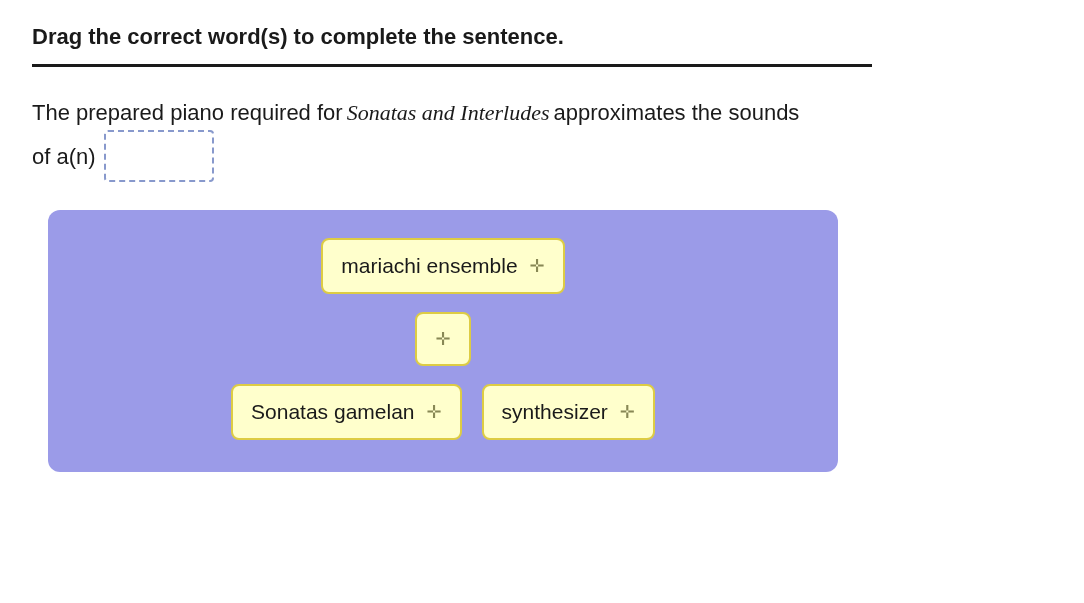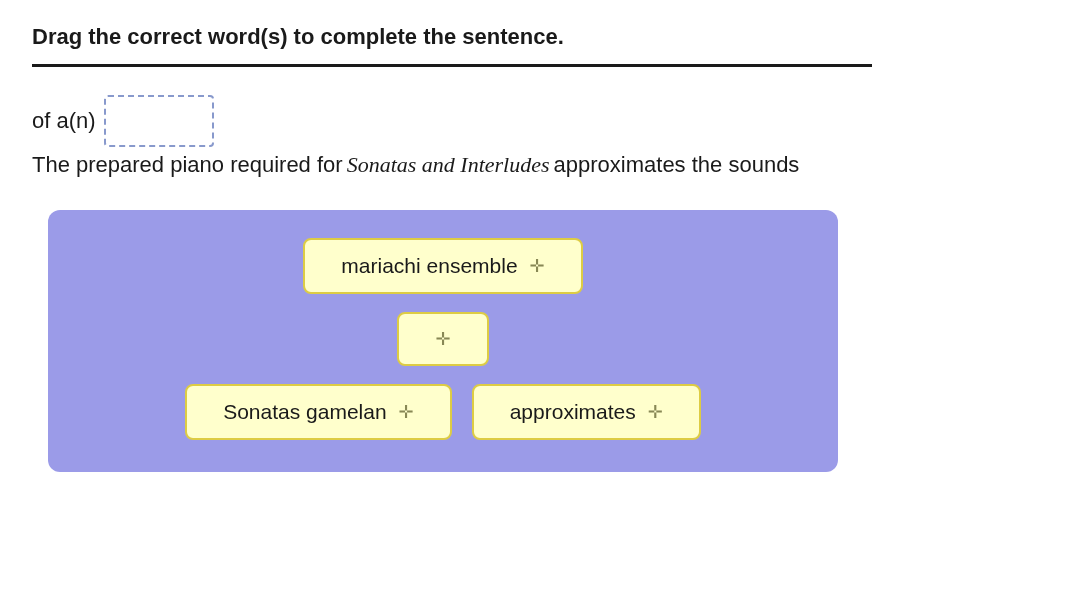--- a/index.html
+++ b/index.html
@@ -92,21 +92,21 @@
       display: flex;
       flex-direction: row;
       justify-content: center;
       gap: 20px;
     }
 
     .drag-item {
       background: #ffffcc;
       border: 2.5px solid #ddcc44;
       border-radius: 8px;
-      padding: 14px 36px;
+      padding: 14px 18px;
       font-family: Arial, Helvetica, sans-serif;
       font-size: 21px;
       color: #1a1a1a;
       cursor: grab;
       display: flex;
       align-items: center;
       gap: 12px;
       user-select: none;
     }
 
@@ -126,27 +126,27 @@
 <body>
 
 <div class="page-container">
 
   <div class="instruction-text">Drag the correct word(s) to complete the sentence.</div>
 
   <div class="divider"></div>
 
   <div class="sentence-area">
     <div class="sentence-line">
-      <span class="sentence-text">of a(n)</span>
-      <div class="drop-zone"></div>
-    </div>
-    <div class="sentence-line">
       <span class="sentence-text">The prepared piano required for </span>
       <span class="sentence-text italic-text">Sonatas and Interludes</span>
       <span class="sentence-text"> approximates the sounds</span>
+    </div>
+    <div class="sentence-line">
+      <span class="sentence-text">of a(n)</span>
+      <div class="drop-zone"></div>
     </div>
   </div>
 
   <div class="drag-container">
 
     <div class="drag-row">
       <div class="drag-item">
         <span>mariachi ensemble</span>
         <span class="drag-icon">✛</span>
       </div>
@@ -157,20 +157,20 @@
         <span class="drag-icon">✛</span>
       </div>
     </div>
 
     <div class="drag-row">
       <div class="drag-item">
         <span>Sonatas gamelan</span>
         <span class="drag-icon">✛</span>
       </div>
       <div class="drag-item">
-        <span>approximates</span>
+        <span>synthesizer</span>
         <span class="drag-icon">✛</span>
       </div>
     </div>
 
   </div>
 
 </div>
 
 </body></html>

